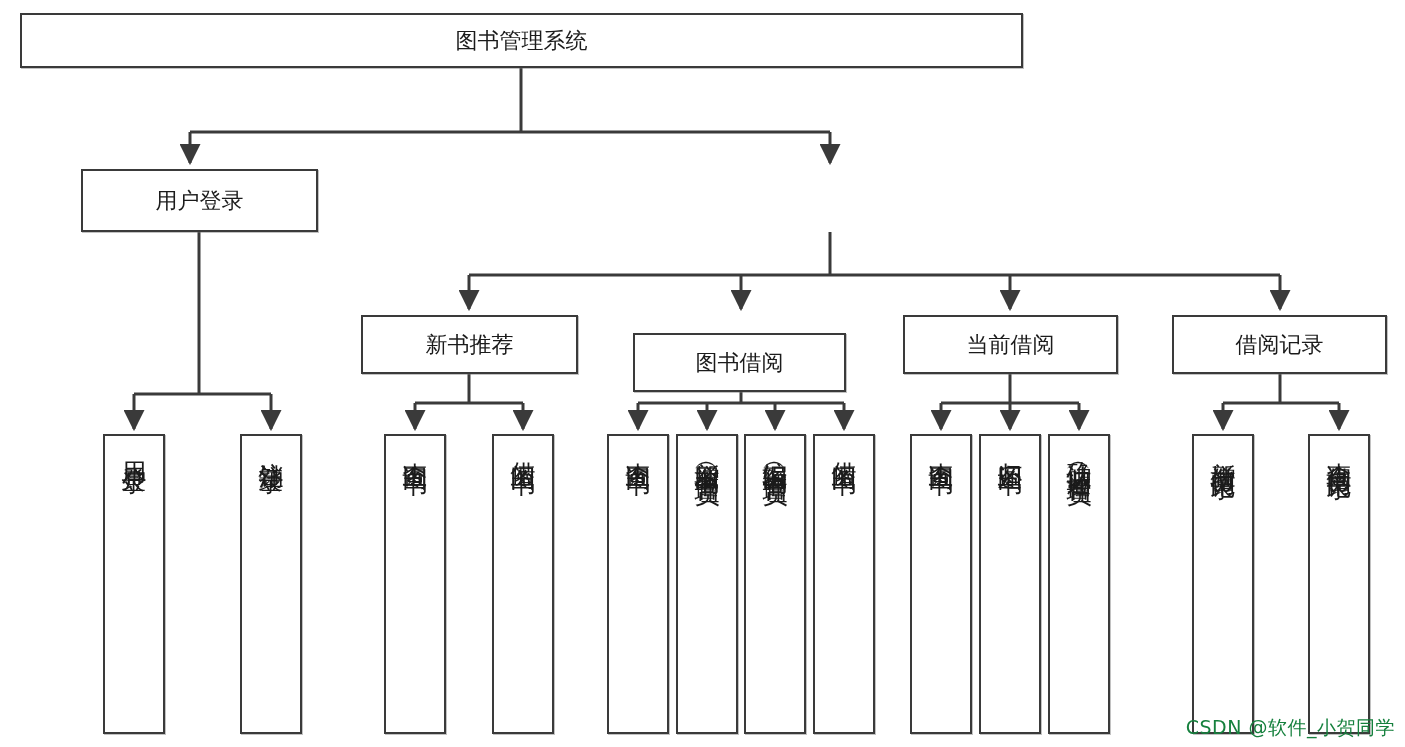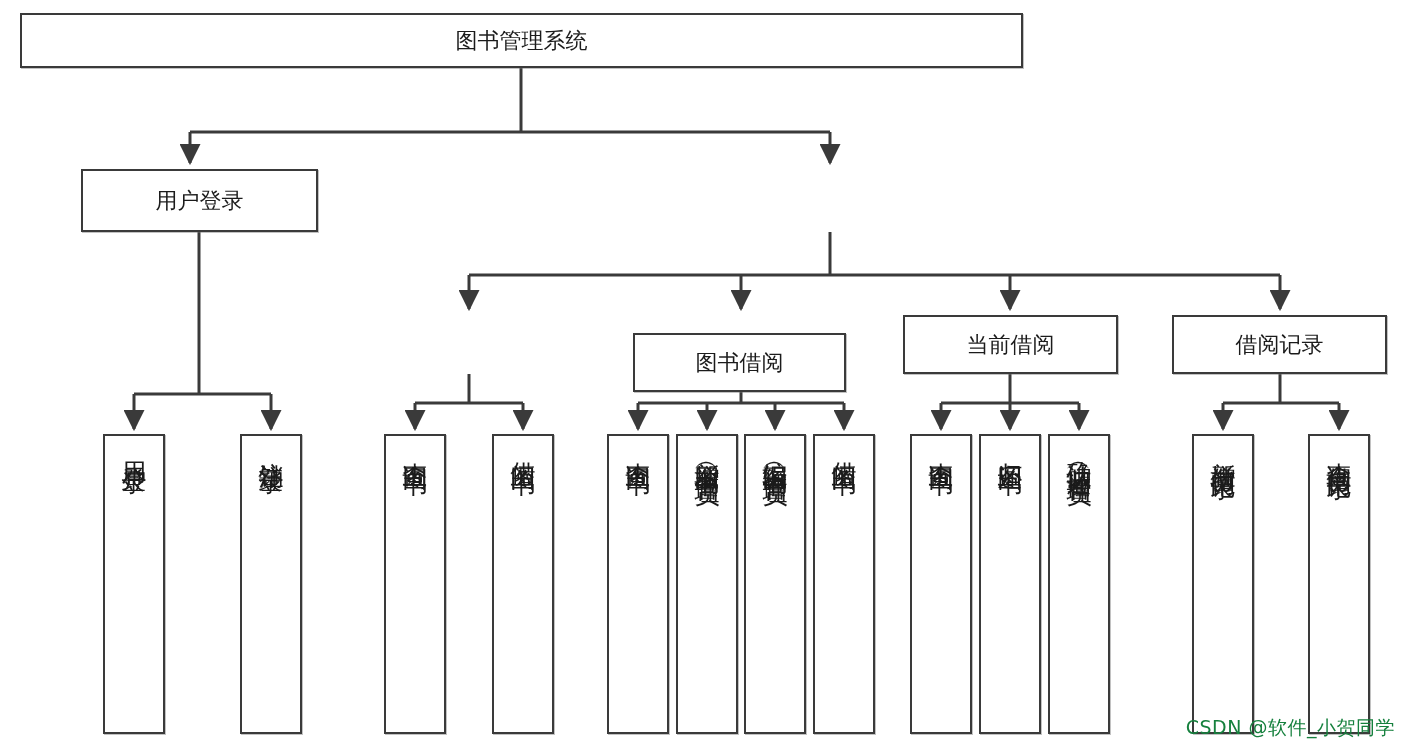--- a/index.html
+++ b/index.html
@@ -122,20 +122,23 @@
 
   <div class="node horiz" style="left:20px; top:13px; width:1003px; height:55px;">
     <span class="label">图书管理系统</span>
   </div>
 
   <div class="node horiz" style="left:81px; top:169px; width:237px; height:63px;">
     <span class="label">用户登录</span>
   </div>
 
 
+  <div class="node horiz" style="left:361px; top:315px; width:217px; height:59px;">
+    <span class="label">新书推荐</span>
+  </div>
 
   <div class="node horiz" style="left:633px; top:333px; width:213px; height:59px;">
     <span class="label">图书借阅</span>
   </div>
 
   <div class="node horiz" style="left:1172px; top:315px; width:215px; height:59px;">
     <span class="label">借阅记录</span>
   </div>
 
   <div class="node horiz" style="left:903px; top:315px; width:215px; height:59px;">

